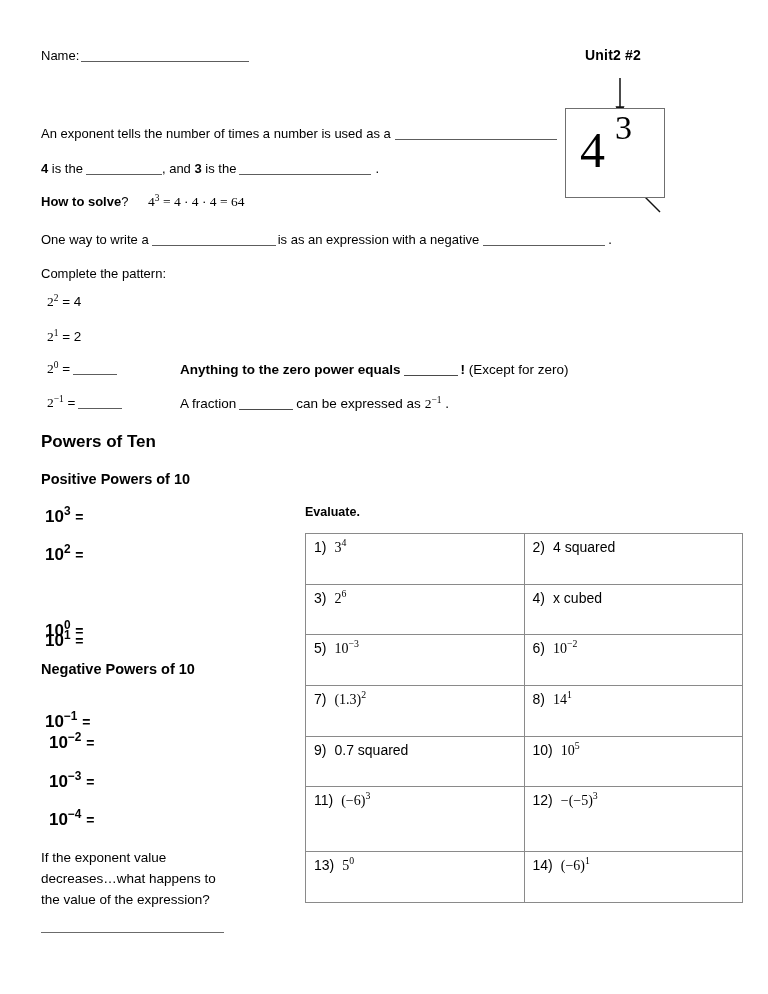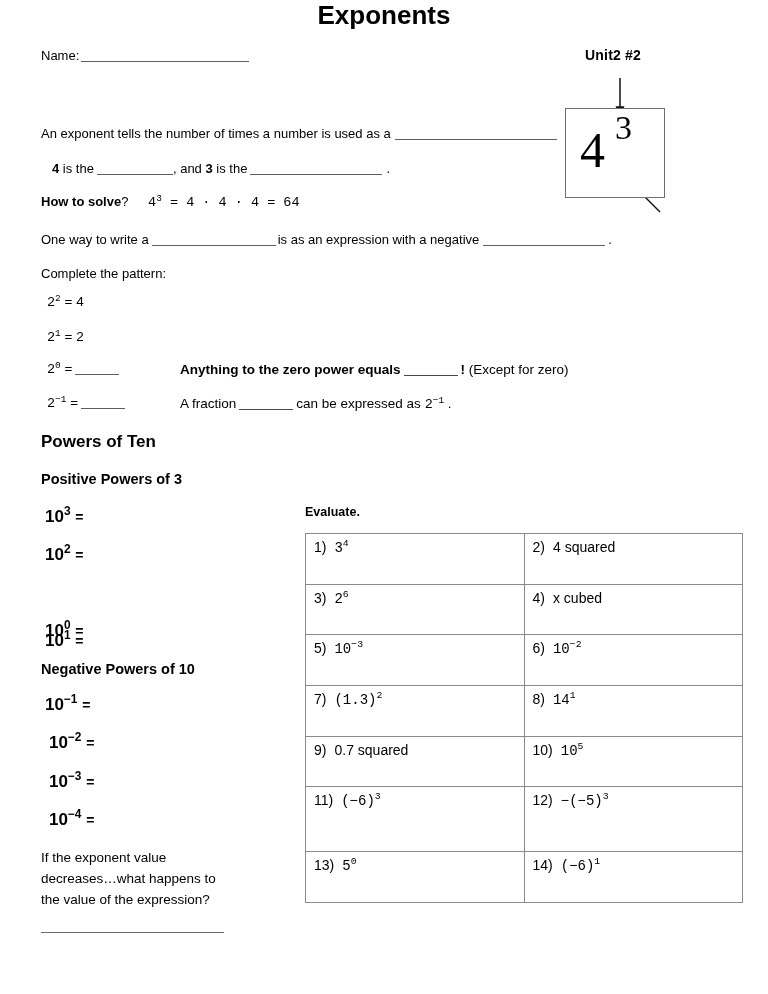--- a/index.html
+++ b/index.html
@@ -38,21 +38,21 @@
   
   #doc-title {
     left:0; top:74px; width:768px; text-align:center;
     font-size:26px; font-weight:bold; white-space:nowrap;
   }
 
   
   #line-def      { left:41px; top:126px; }
   #line-def .rule{ width:162px; margin-left:4px; }
 
-  #line-base     { left:41px; top:161px;margin-left:11px; }
+  #line-base     { left:41px; top:161px; }
   #line-base .r1 { width:76px; margin-left:3px; }
   #line-base .r2 { width:132px; margin-left:3px; margin-right:4px;}
 
   #line-howto    { left:41px; top:194px; }
   #line-howto .eq{ margin-left:16px; font-size:13.5px; }
 
   #line-oneway     { left:41px; top:232px; }
   #line-oneway .r1 { width:124px; margin-left:3px; margin-right:2px;}
   #line-oneway .r2 { width:122px; margin-left:4px; margin-right:3px;}
 
@@ -77,21 +77,21 @@
   #h-positive { left:41px; top:471px; font-size:14.5px; font-weight:bold; }
   #h-negative { left:41px; top:661px; font-size:14.5px; font-weight:bold; }
 
   
   .pw { position:absolute; font-size:17px; font-weight:bold; white-space:nowrap; }
   .pw .eqs { font-size:14px; font-weight:bold; }
   #pw-p3 { left:45px; top:507px; }
   #pw-p2 { left:45px; top:545px; }
   #pw-p1 { left:45px; top:583px;margin-top:48px; }
   #pw-p0 { left:45px; top:621px; }
-  #pw-n1 { left:45px; top:695px; }
+  #pw-n1 { left:45px; top:712px; }
   #pw-n2 { left:49px; top:733px; }
   #pw-n3 { left:49px; top:772px; }
   #pw-n4 { left:49px; top:810px; }
 
   
   #q-decrease {
     position:absolute; left:41px; top:847px; width:190px;
     font-size:13.5px; line-height:21px;
   }
   #q-answer-line {
@@ -114,21 +114,21 @@
     padding:5px 0 0 8px;
     font-size:14px;
     width:50%;
   }
   #problems-table .cell-inner { white-space:nowrap; }
   #problems-table .num { display:inline-block; }
   #problems-table .expr { margin-left:8px; }
 
   
   sup { font-size:.70em; vertical-align:super; line-height:0; }
-  .mser { font-family:Liberation Mono, monospace; }
+  .mser { font-family:Liberation Serif, serif; }
   .frac {
     display:inline-block; vertical-align:-0.30em;
     text-align:center; font-size:.62em; line-height:1.02;
   }
   .frac .nu { display:block; }
   .frac .de { display:block; border-top:1px solid #000; }
 
   
   #expbox-wrap { position:absolute; left:520px; top:60px; width:200px; height:165px; }
   #exp-box {
@@ -152,21 +152,20 @@
 <body>
 
 <div class="page">
 
   <div class="abs fs13" id="name-row">
     <span>Name:</span><span class="rule"></span>
   </div>
 
   <div class="abs" id="unit-label">Unit2  #2</div>
 
-  <div id="doc-title">Exponents</div>
 
   <div id="expbox-wrap">
     <svg id="arrows" viewBox="0 0 200 165">
       <defs>
         <marker id="ah" markerWidth="9" markerHeight="9" refX="6.5" refY="3" orient="auto">
           <path d="M0,0 L7,3 L0,6 z" fill="#111"></path>
         </marker>
       </defs>
 
       <line x1="100" y1="18" x2="100" y2="56" stroke="#111" stroke-width="1.5" marker-end="url(#ah)"></line>
@@ -225,21 +224,21 @@
     <span>(Except for zero)</span>
   </div>
 
   <div class="pat-note" id="note-frac">
     <span>A fraction</span><span class="rule rule-dark"></span><span>can be expressed as</span>
     <span class="mser">2<sup>−1</sup></span>
     <span>.</span>
   </div>
 
   <div class="abs" id="h-powers">Powers of Ten</div>
-  <div class="abs" id="h-positive">Positive Powers of 3</div>
+  <div class="abs" id="h-positive">Positive Powers of 10</div>
 
   <div class="pw" id="pw-p3">
     <span>10<sup>3</sup></span> <span class="eqs">=</span>
   </div>
   <div class="pw" id="pw-p2">
     <span>10<sup>2</sup></span> <span class="eqs">=</span>
   </div>
   <div class="pw" id="pw-p1">
     <span>10<sup>1</sup></span> <span class="eqs">=</span>
   </div>

